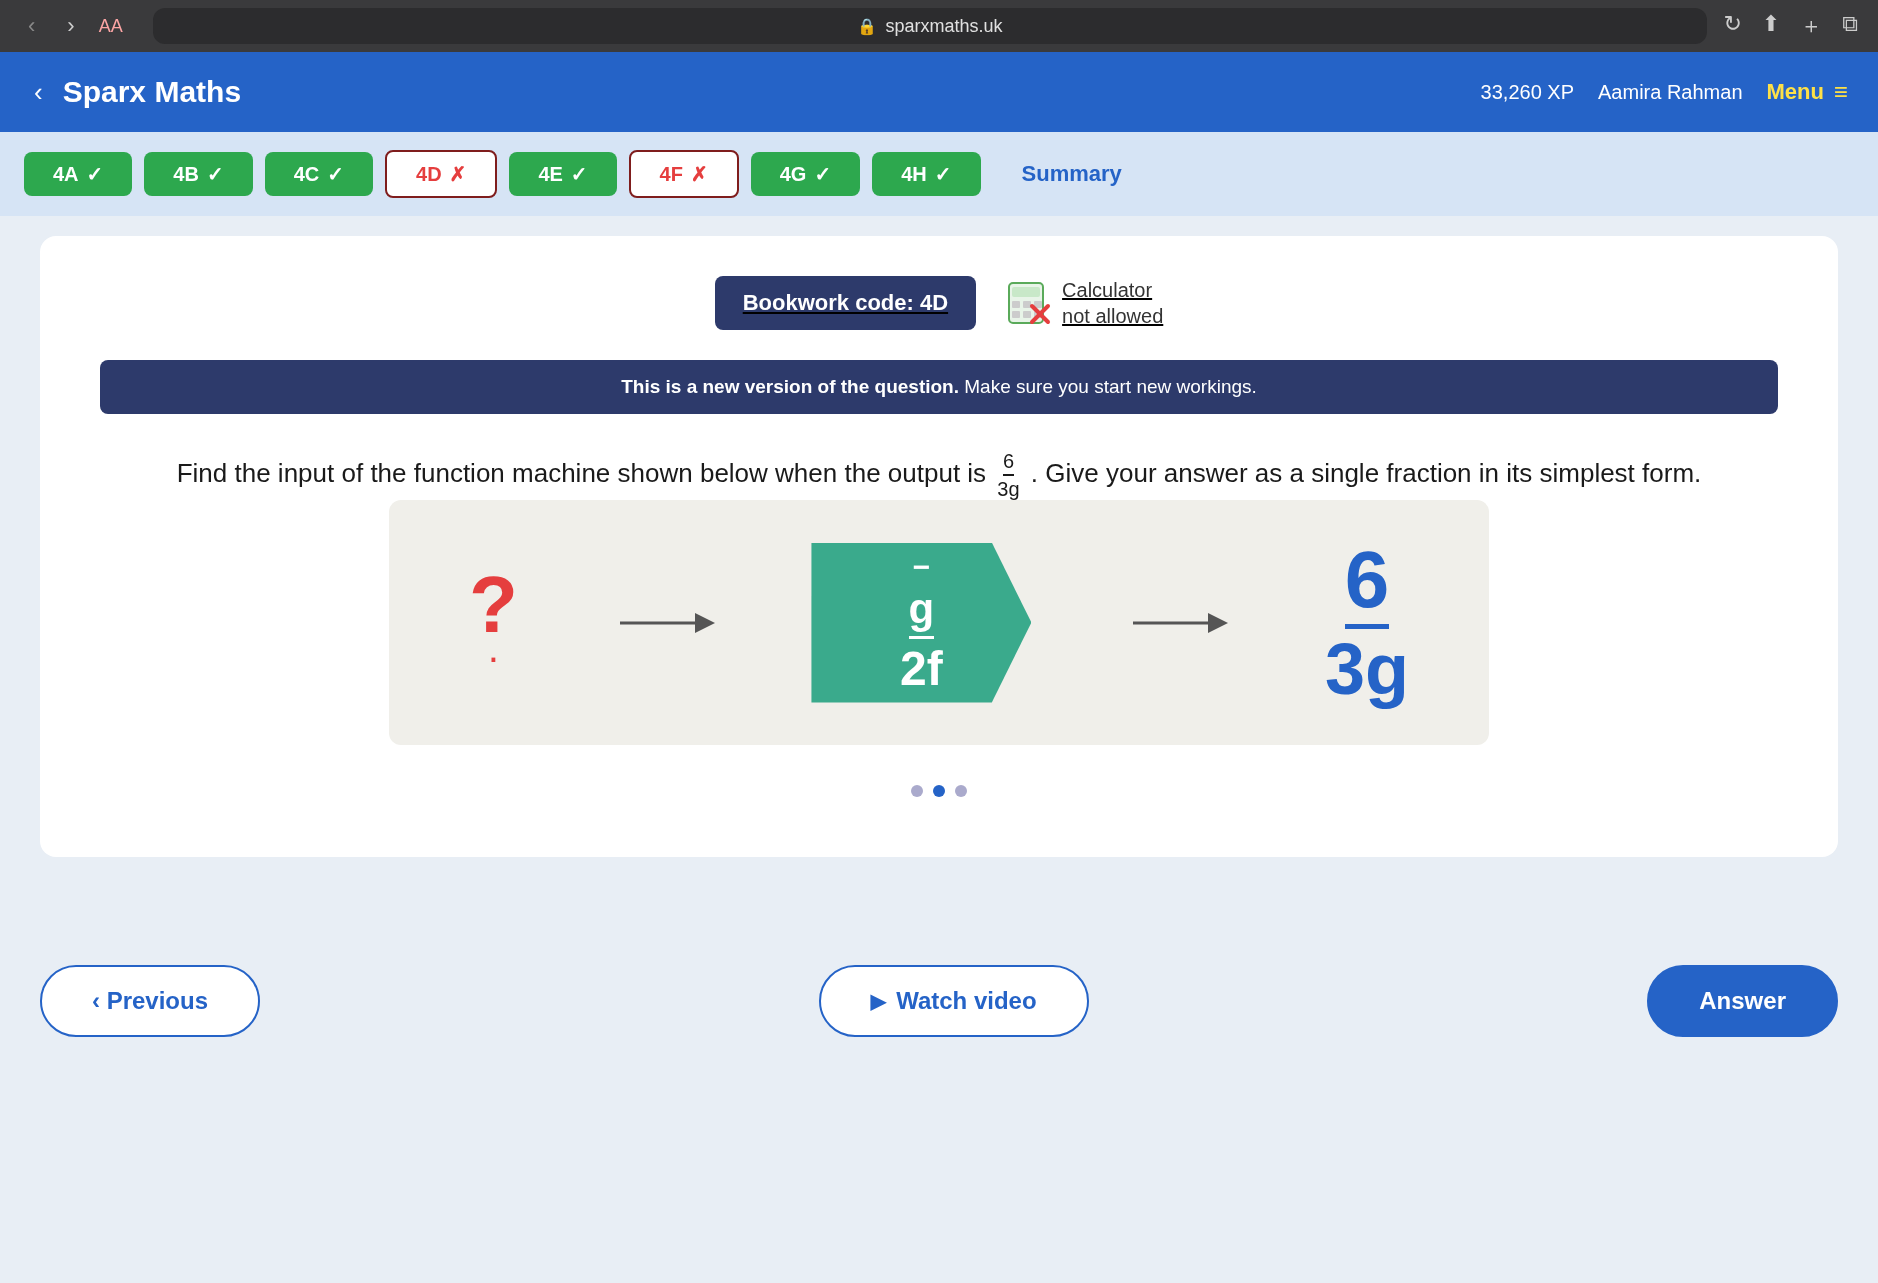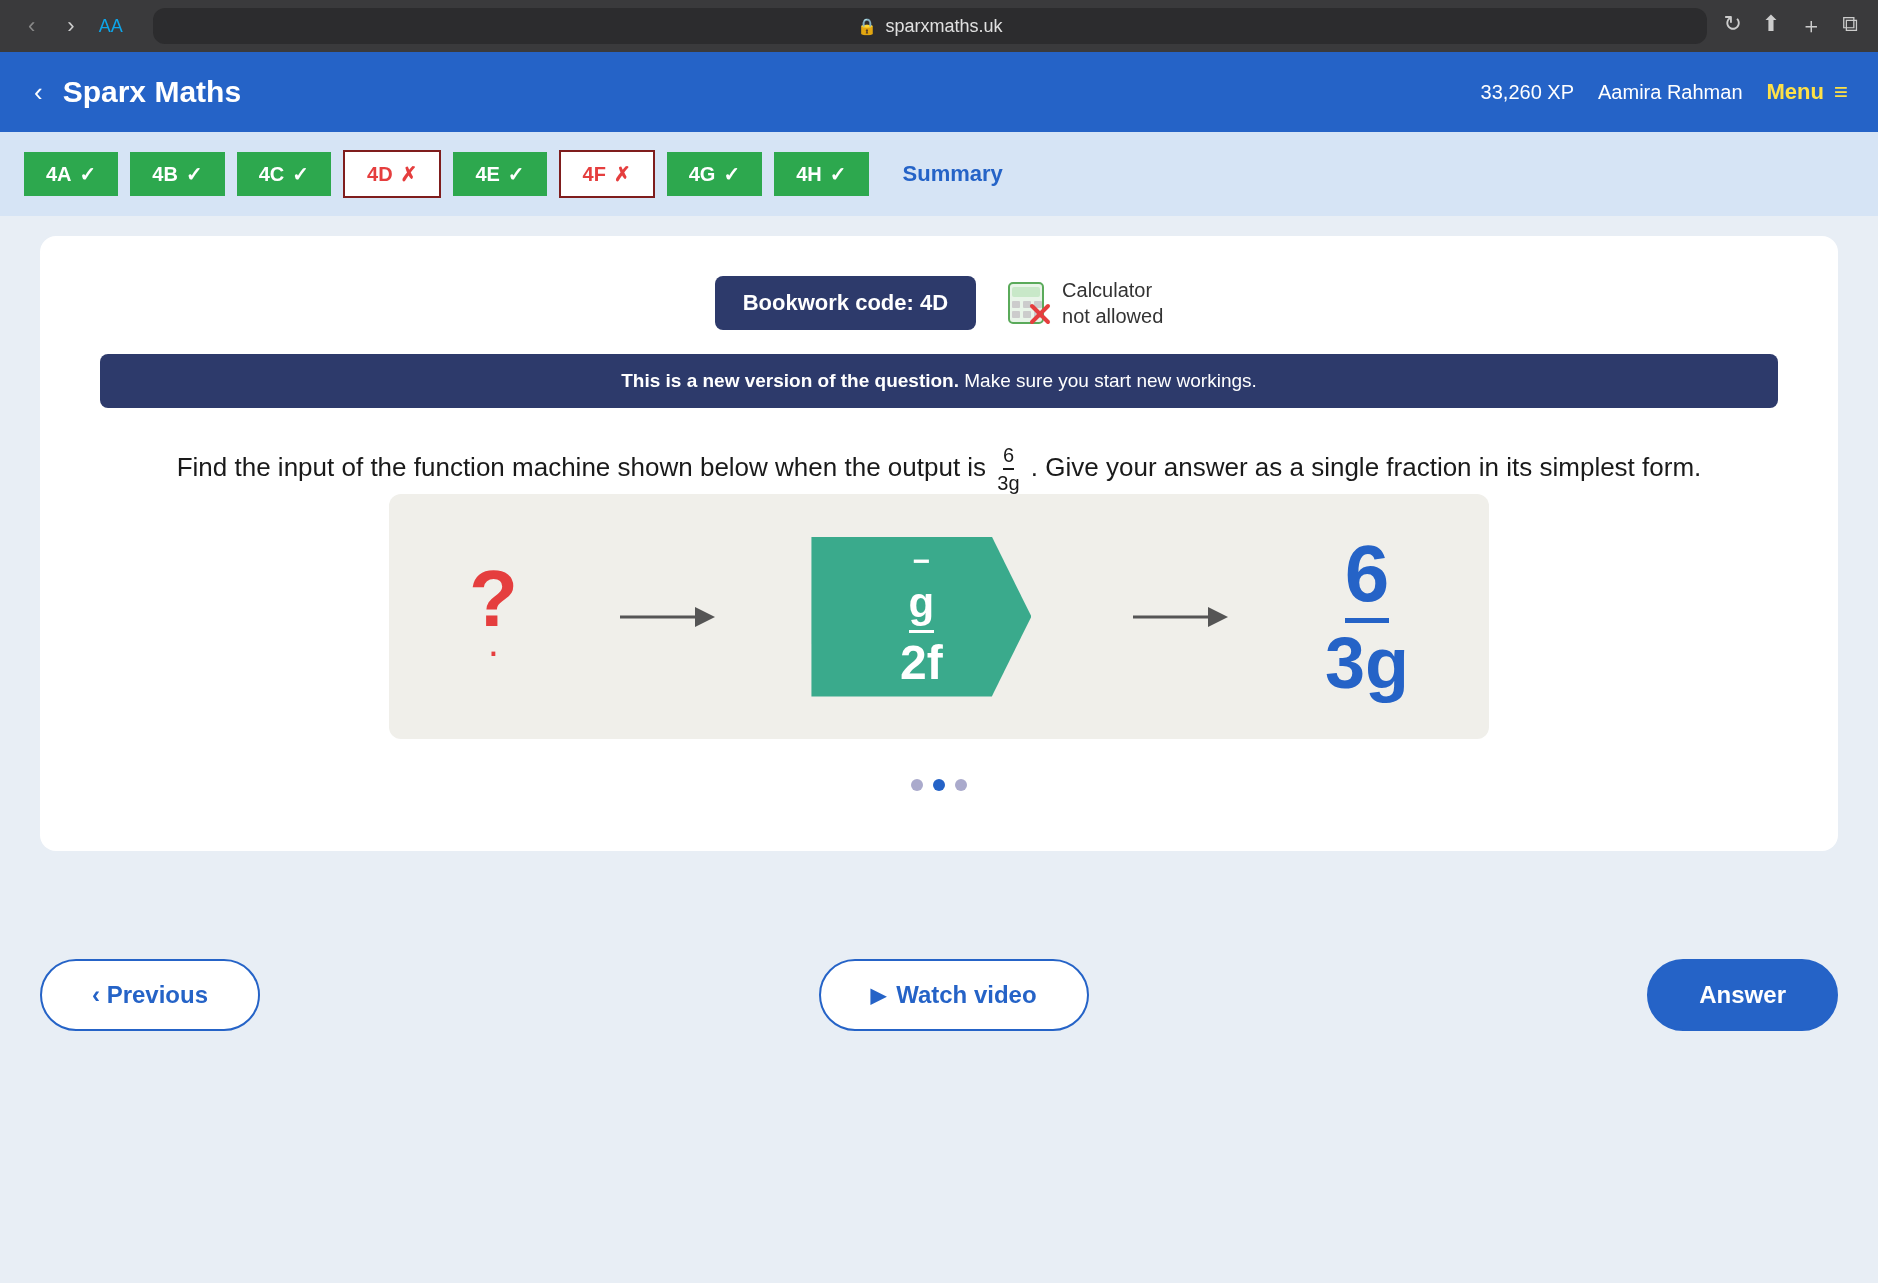--- a/index.html
+++ b/index.html
@@ -23,21 +23,21 @@
     .browser-nav-btn {
       color: #888;
       font-size: 22px;
       background: none;
       border: none;
       cursor: pointer;
       padding: 4px 8px;
     }
     .browser-nav-btn.active { color: #ccc; }
     .browser-aa {
-      color: #0ea5e9;
+      color: #fca5a5;
       font-size: 18px;
       margin-right: 14px;
     }
     .browser-url-bar {
       flex: 1;
       background: #2c2c2e;
       border-radius: 12px;
       height: 36px;
       display: flex;
       align-items: center;
@@ -106,22 +106,22 @@
     
     .tabs-row {
       background: #d6e4f5;
       padding: 18px 24px;
       display: flex;
       align-items: center;
       gap: 12px;
       flex-wrap: wrap;
     }
     .tab {
-      padding: 10px 22px;
-      border-radius: 0;
+      padding: 10px 29px;
+      border-radius: 8px;
       font-size: 20px;
       font-weight: 700;
       display: flex;
       align-items: center;
       gap: 8px;
       cursor: pointer;
       border: none;
     }
     .tab.green {
       background: #2da84e;
@@ -152,21 +152,22 @@
       max-width: 1800px;
       margin: 0 auto;
     }
 
     
     .bookwork-row {
       display: flex;
       align-items: center;
       justify-content: center;
       gap: 30px;
-      margin-bottom: 24px;
+      margin-bottom: 30px;
+      text-decoration: underline;
     }
     .bookwork-code {
       background: #2d3a6b;
       color: white;
       padding: 14px 28px;
       border-radius: 8px;
       font-size: 22px;
       font-weight: 600;
     }
     .calculator-badge {

